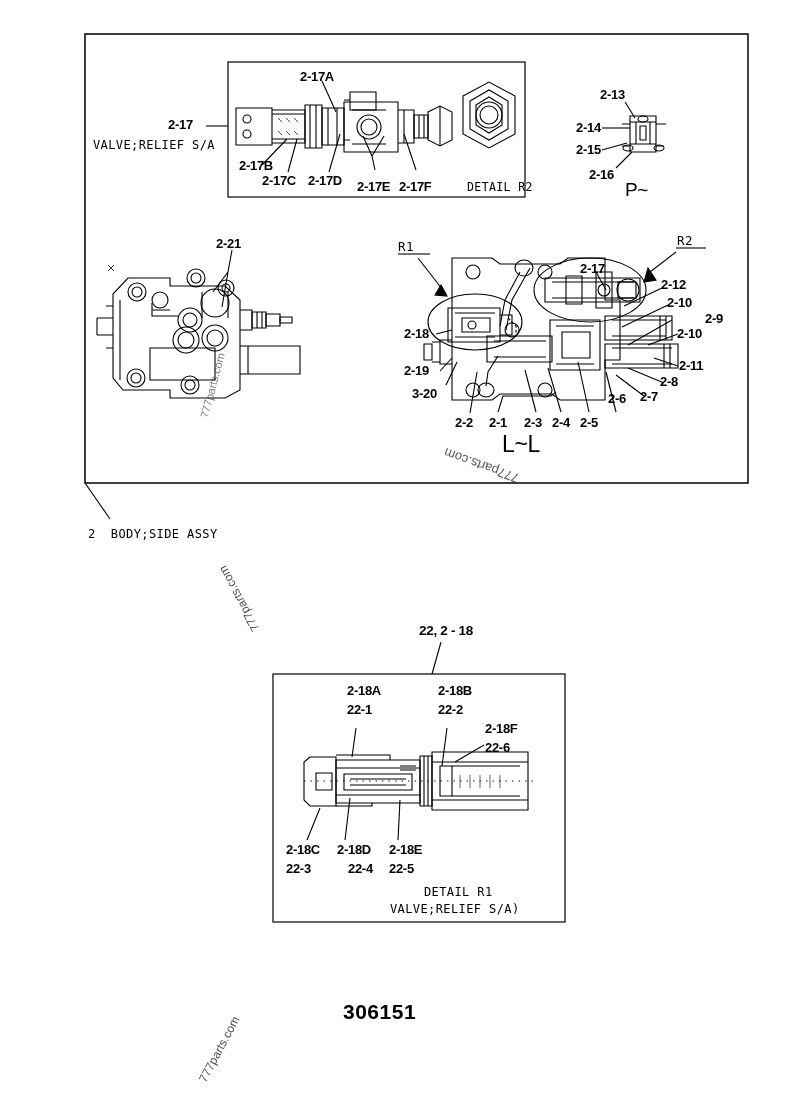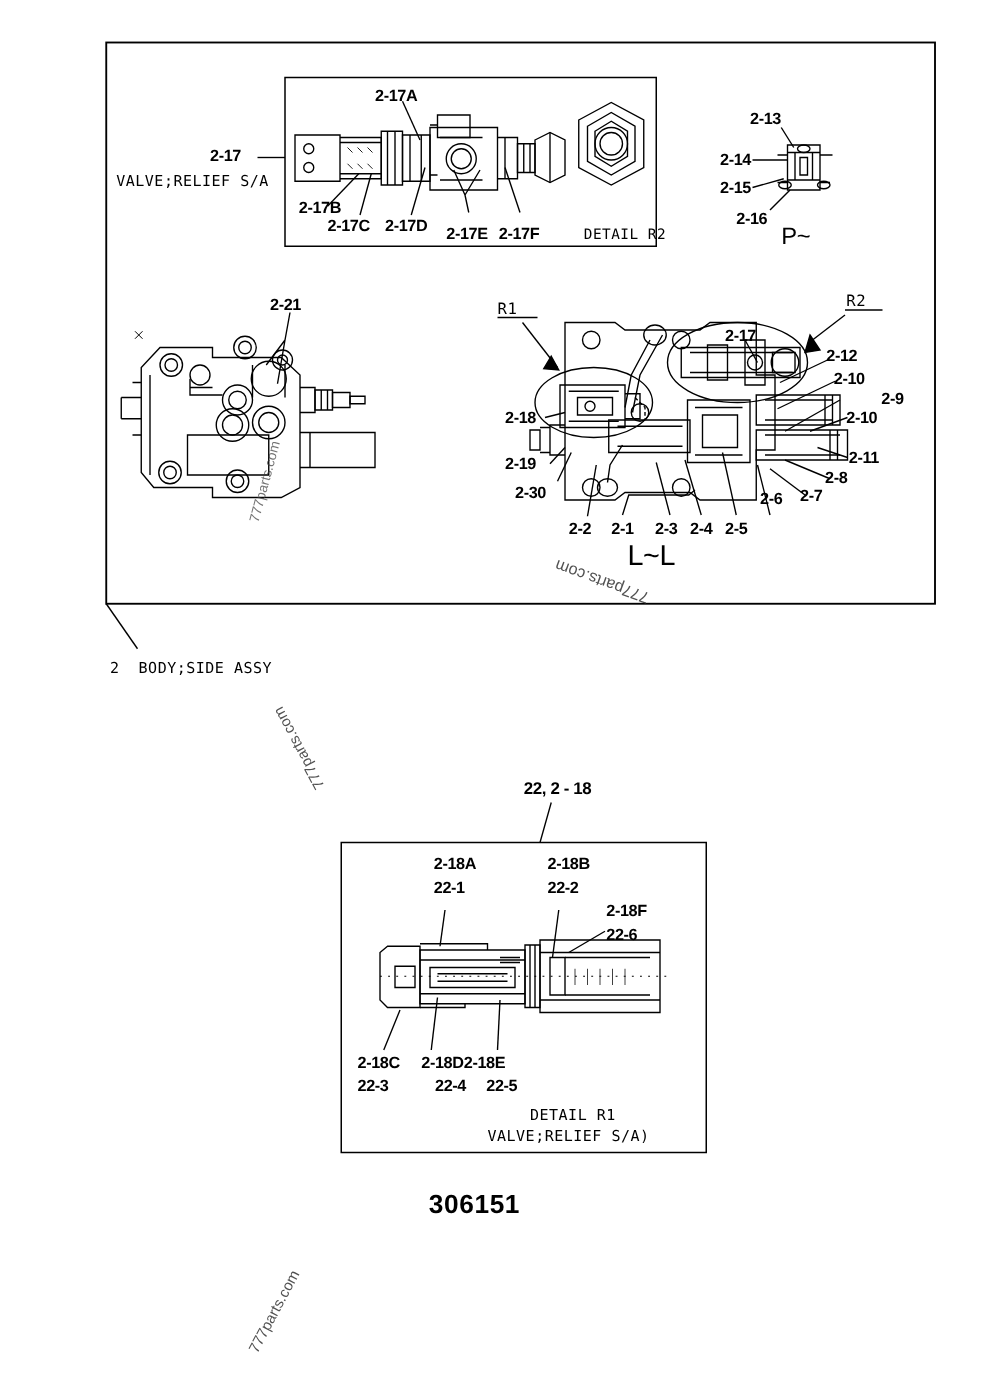--- a/index.html
+++ b/index.html
@@ -310,21 +310,21 @@
 <div class="lbl" style="left:589px;top:168px;">2-16</div>
 <div class="lbl" style="left:625px;top:180px;font-size:19px;font-weight:400;">P~</div>
 
 <div class="lbl" style="left:216px;top:237px;">2-21</div>
 
 <div class="lbl mono" style="left:398px;top:240px;font-size:12.5px;">R1</div>
 <div class="lbl mono" style="left:677px;top:234px;font-size:12.5px;">R2</div>
 
 <div class="lbl" style="left:404px;top:327px;">2-18</div>
 <div class="lbl" style="left:404px;top:364px;">2-19</div>
-<div class="lbl" style="left:412px;top:387px;">2-30</div>
+<div class="lbl" style="left:412px;top:387px;">3-20</div>
 
 <div class="lbl" style="left:455px;top:416px;">2-2</div>
 <div class="lbl" style="left:489px;top:416px;">2-1</div>
 <div class="lbl" style="left:524px;top:416px;">2-3</div>
 <div class="lbl" style="left:552px;top:416px;">2-4</div>
 <div class="lbl" style="left:580px;top:416px;">2-5</div>
 <div class="lbl" style="left:608px;top:392px;">2-6</div>
 <div class="lbl" style="left:640px;top:390px;">2-7</div>
 <div class="lbl" style="left:660px;top:375px;">2-8</div>
 
@@ -349,24 +349,24 @@
 
 <div class="lbl" style="left:485px;top:722px;">2-18F</div>
 <div class="lbl" style="left:485px;top:741px;">22-6</div>
 
 <div class="lbl" style="left:286px;top:843px;">2-18C</div>
 <div class="lbl" style="left:286px;top:862px;">22-3</div>
 
 <div class="lbl" style="left:337px;top:843px;">2-18D</div>
 <div class="lbl" style="left:337px;top:862px;margin-left:11px;">22-4</div>
 
-<div class="lbl" style="left:371px;top:843px;">2-18E</div>
+<div class="lbl" style="left:389px;top:843px;">2-18E</div>
 <div class="lbl" style="left:389px;top:862px;">22-5</div>
 
 <div class="lbl mono" style="left:424px;top:886px;font-size:12px;">DETAIL R1</div>
 <div class="lbl mono" style="left:390px;top:903px;font-size:12px;">VALVE;RELIEF S/A)</div>
 
-<div class="partno" style="left:343px;top:952px;">306151</div>
+<div class="partno" style="left:343px;top:1000px;">306151</div>
 
 <div class="wm" style="left:516px;top:486px;transform:rotate(-160deg);transform-origin:0 0;">777parts.com</div>
 <div class="wm" style="left:250px;top:634px;transform:rotate(-118deg);transform-origin:0 0;font-size:12px;">777parts.com</div>
 <div class="wm" style="left:196px;top:1078px;transform:rotate(-62deg);transform-origin:0 0;font-size:12px;">777parts.com</div>
 <div class="wm" style="left:198px;top:416px;transform:rotate(-75deg);transform-origin:0 0;font-size:11px;opacity:.7;">777parts.com</div>
 
 </body></html>

